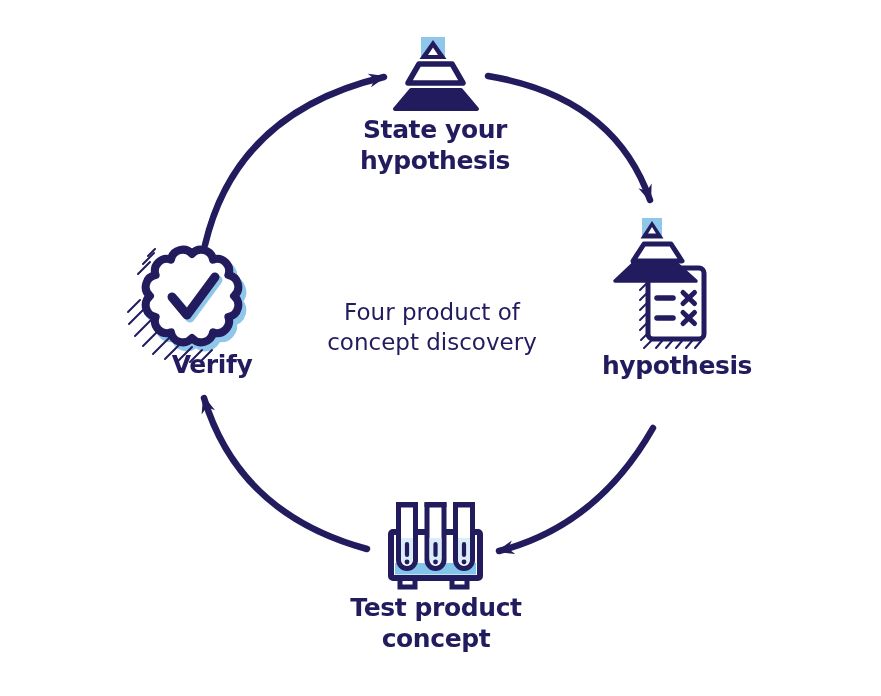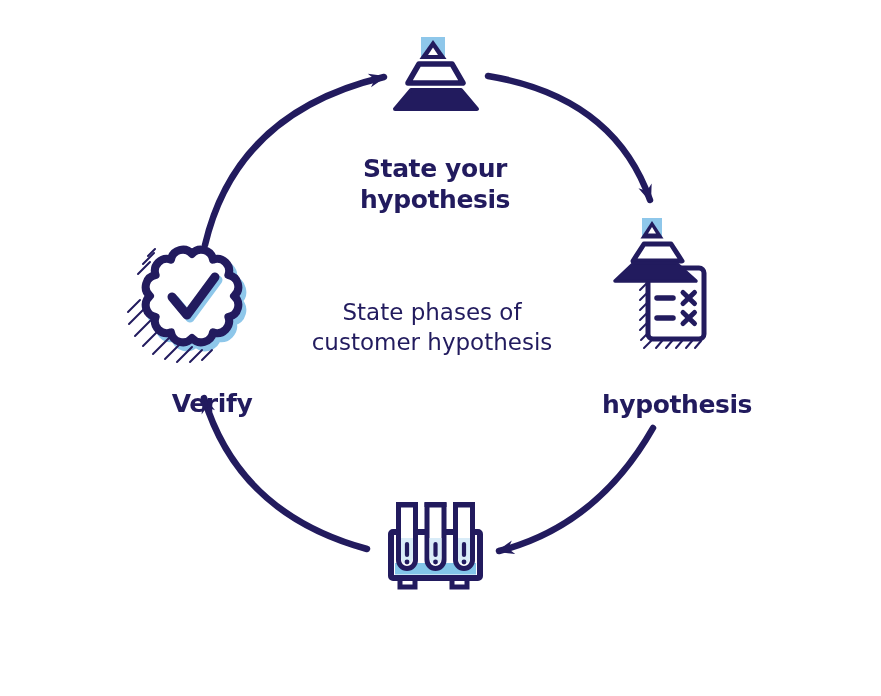--- a/index.html
+++ b/index.html
@@ -31,21 +31,20 @@
   .phase-label{
     position:absolute;
     transform:translateX(-50%);
     color:var(--navy);
     font-weight:bold;
     font-size:25px;
     line-height:31px;
     letter-spacing:-0.4px;
     text-align:center;
     white-space:nowrap;
-    margin-top:39px;
   }
   .phase-label span{display:block;}
   .center-label{
     position:absolute;
     transform:translateX(-50%);
     color:var(--navy);
     font-weight:normal;
     font-size:23px;
     line-height:30px;
     text-align:center;
@@ -179,24 +178,28 @@
 
   <div class="phase-label" style="left:435px;top:114px;">
     <span>State your</span>
     <span>hypothesis</span>
   </div>
 
   <div class="phase-label" style="left:677px;top:350px;">
     <span>hypothesis</span>
   </div>
 
+  <div class="phase-label" style="left:436px;top:592px;">
+    <span>Test product</span>
+    <span>concept</span>
+  </div>
 
   <div class="phase-label" style="left:212px;top:349px;">
     <span>Verify</span>
     <span></span>
   </div>
 
   <div class="center-label" style="left:432px;top:297px;">
-    <span>State phases of</span>
-    <span>customer hypothesis</span>
+    <span>Four product of</span>
+    <span>concept discovery</span>
   </div>
 
 </div>
 
 </body></html>

